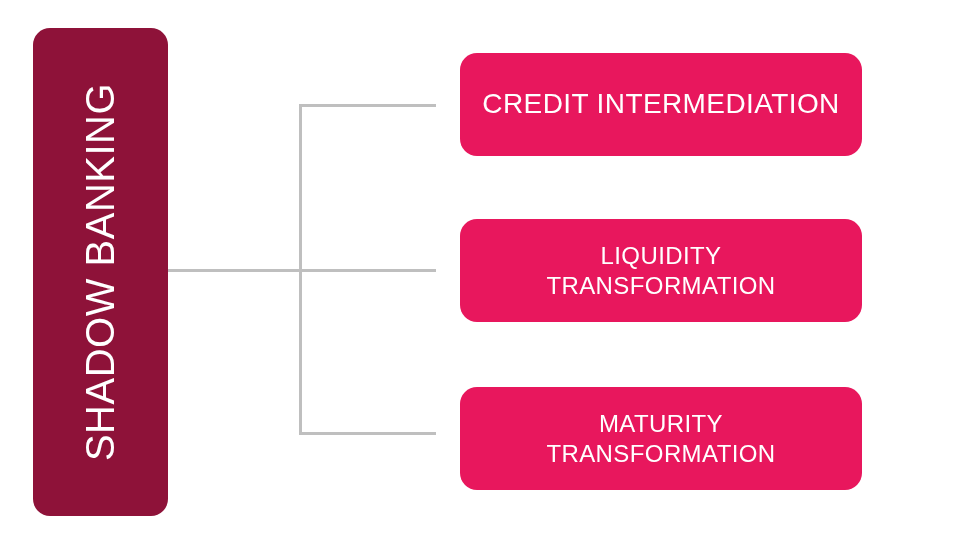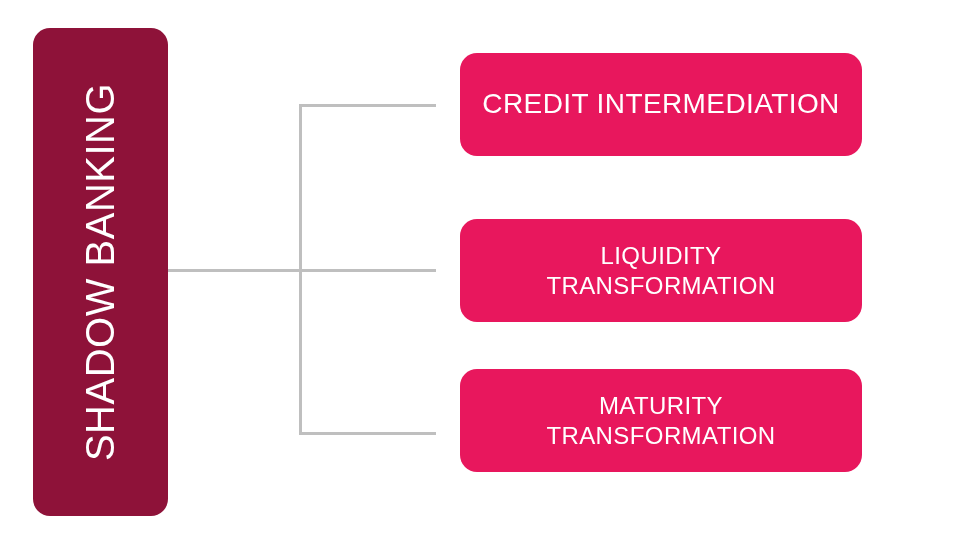--- a/index.html
+++ b/index.html
@@ -54,21 +54,21 @@
     display: flex;
     align-items: center;
     justify-content: center;
     text-align: center;
     box-sizing: border-box;
     padding: 22px 16px;
     margin-left: 24px;
   }
   .child-node.n1 { top: 53px; }
   .child-node.n2 { top: 219px; }
-  .child-node.n3 { top: 369px; justify-content: center; }
+  .child-node.n3 { top: 387px; justify-content: center; }
 
   .child-label {
     color: #ffffff;
     font-family: "Liberation Sans", sans-serif;
     font-size: 24px;
     font-weight: 300;
     letter-spacing: 0.4px;
     line-height: 1.22;
     white-space: pre-line;
   }

